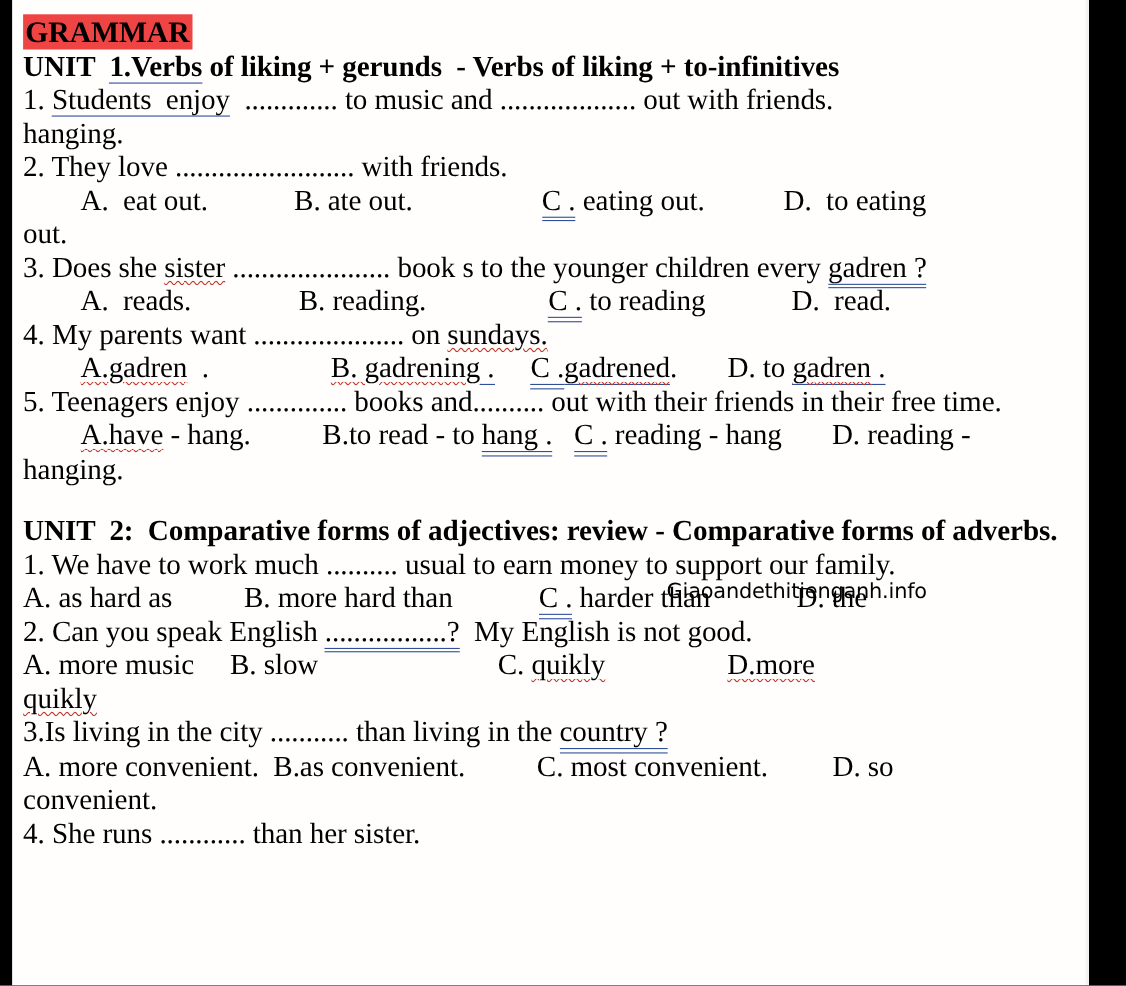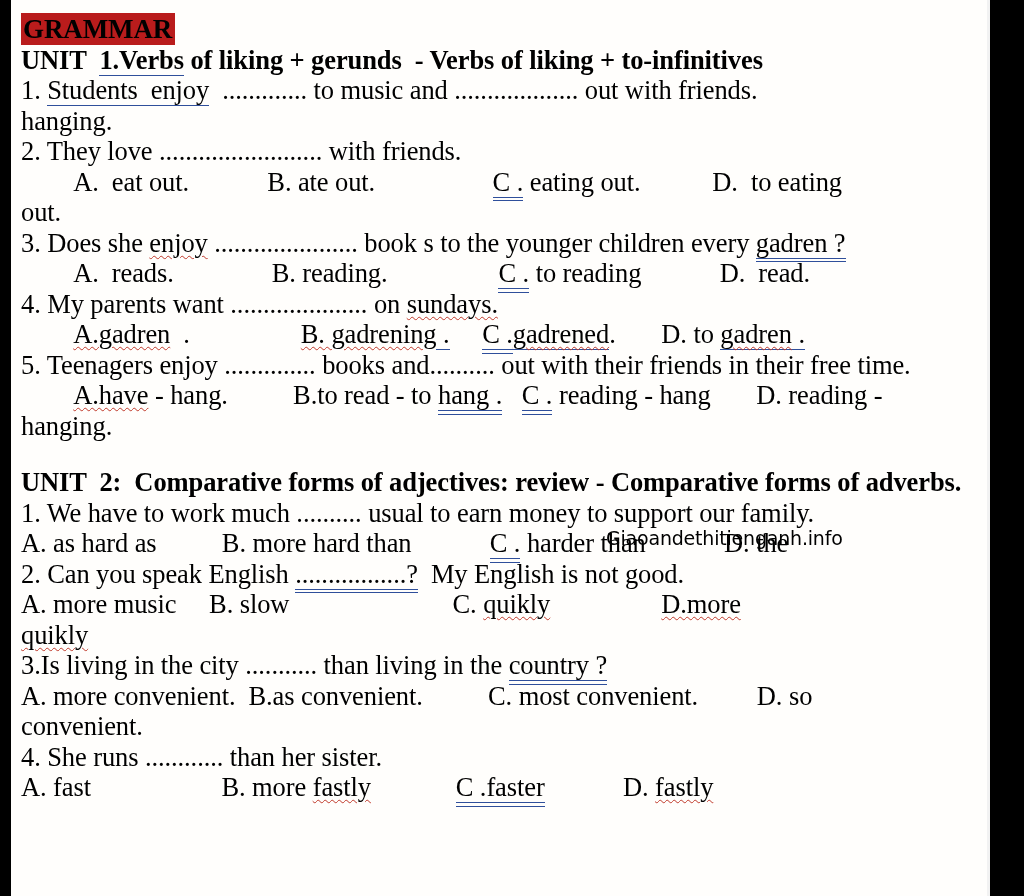--- a/index.html
+++ b/index.html
@@ -103,32 +103,32 @@
 <body>
 
 <div id="page">
 
   <div class="edge-bar left"></div>
   <div class="edge-bar right-thin"></div>
   <div class="edge-bar right"></div>
 
   <div id="sheet">
 
-    <div class="line"><span class="hl" id="grammar-hl" style="background: #b91c1c;">GRAMMAR</span></div>
+    <div class="line"><span class="hl" id="grammar-hl" style="background: #ef4444;">GRAMMAR</span></div>
 
     <div class="line bold"><span>UNIT  </span><span class="u-blue">1.Verbs</span><span> of liking + gerunds  - Verbs of liking + to-infinitives</span></div>
 
     <div class="line"><span>1. </span><span class="u-blue">Students  enjoy</span><span>  ............. to music and ................... out with friends.</span></div>
     <div class="line">hanging.</div>
 
     <div class="line"><span>2. </span><span>They love ......................... with friends.</span></div>
     <div class="line"><span>        A.  eat out.            B. ate out.                  </span><span class="u-blue2">C .</span><span> eating out.</span><span>           D.  to eating</span></div>
     <div class="line">out.</div>
 
-    <div class="line"><span>3. </span><span>Does she </span><span class="u-red">enjoy</span><span> ...................... book s to the younger children every </span><span class="u-blue2">gadren ?</span></div>
+    <div class="line"><span>3. </span><span>Does she </span><span class="u-red">sister</span><span> ...................... book s to the younger children every </span><span class="u-blue2">gadren ?</span></div>
     <div class="line"><span>        A.  reads.               B. reading.                 </span><span class="u-blue2">C .</span><span> to reading</span><span>            D.  read.</span></div>
 
     <div class="line"><span>4. </span><span>My parents want ..................... on </span><span class="u-red">sundays.</span></div>
     <div class="line"><span>&nbsp;&nbsp;&nbsp;&nbsp;&nbsp;&nbsp;&nbsp;&nbsp;</span><span class="u-red">A.gadren</span><span>  .                 </span><span class="u-red">B. gadrening</span><span class="u-blue"> .</span><span>&nbsp;&nbsp;&nbsp;&nbsp;&nbsp;</span><span class="u-blue2">C .</span><span class="u-both">gadrened</span><span>.</span><span>       D. to </span><span class="u-both">gadren</span><span class="u-blue"> .</span></div>
 
     <div class="line"><span>5. </span><span>Teenagers enjoy .............. books and.......... out with their friends in their free time.</span></div>
     <div class="line"><span>&nbsp;&nbsp;&nbsp;&nbsp;&nbsp;&nbsp;&nbsp;&nbsp;</span><span class="u-red">A.have</span><span> - hang.          </span><span>B.to read - to </span><span class="u-blue2">hang .</span><span>&nbsp;&nbsp;&nbsp;</span><span class="u-blue2">C .</span><span> reading - hang</span><span>       D. reading -</span></div>
     <div class="line">hanging.</div>
 
     <div class="heading-gap"></div>
@@ -141,16 +141,15 @@
 
     <div class="line"><span>2. Can you speak English </span><span class="u-blue2">.................?</span><span>  My English is not good.</span></div>
     <div class="line"><span>A. more music     B. slow                         </span><span>C. </span><span class="u-red">quikly</span><span>                 </span><span class="u-red">D.more</span></div>
     <div class="line"><span class="u-red">quikly</span></div>
 
     <div class="line"><span>3.Is living in the city ........... than living in the </span><span class="u-blue2">country ?</span></div>
     <div class="line">A. more convenient.  B.as convenient.          C. most convenient.         D. so</div>
     <div class="line">convenient.</div>
 
     <div class="line">4. She runs ............ than her sister.</div>
-    <div class="line"><span>A. fast                    B. more </span><span class="u-red">fastly</span><span>             </span><span class="u-blue2">C .faster</span><span>            D. </span><span class="u-red">fastly</span></div>
 
   </div>
 </div>
 
 </body></html>

